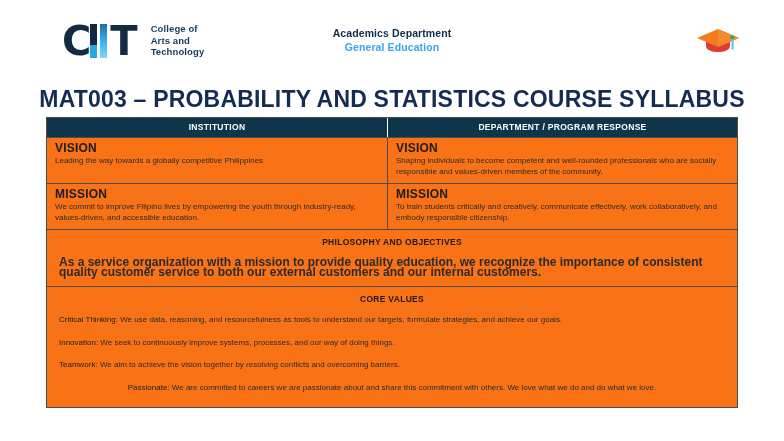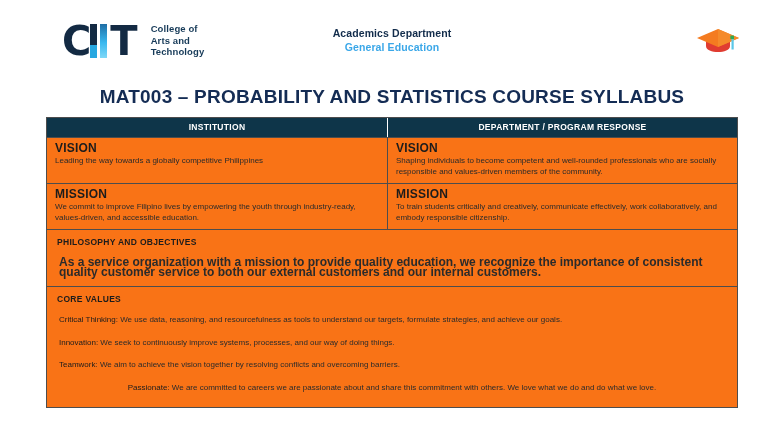--- a/index.html
+++ b/index.html
@@ -101,21 +101,21 @@
     width: 48px;
     height: 30px;
   }
 
   
   .doc-title {
     position: absolute;
     left: 0; right: 0;
     top: 86px;
     text-align: center;
-    font-size: 19px;
+    font-size: 23px;
     font-weight: 700;
     color: #142c54;
     letter-spacing: 0.2px;
   }
 
   
   .syllabus-table {
     position: absolute;
     left: 46px;
     top: 117px;
@@ -163,20 +163,21 @@
     display: block;
     margin-bottom: 1px;
   }
   .cell-body { display: block; }
 
   .section-block {
     border-top: 1px solid #4d4d4d;
     padding: 7px 10px 9px 10px;
   }
   .section-title {
+    text-align: center;
     font-size: 8.5px;
     font-weight: 700;
     color: #1c1c1c;
     letter-spacing: 0.3px;
     margin-bottom: 10px;
   }
   .section-para {
     font-size: 12px;
     line-height: 10px;
     color: #2b2b2b;

